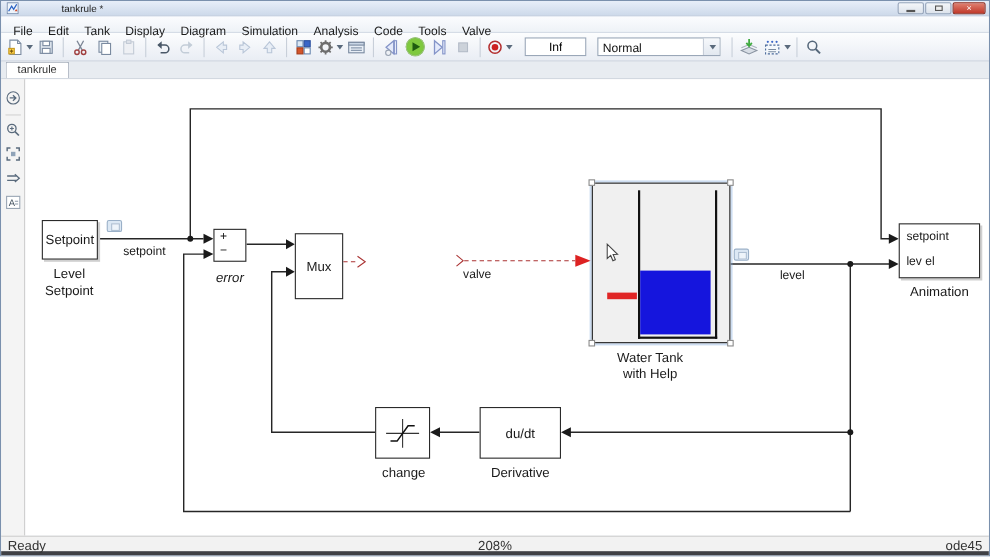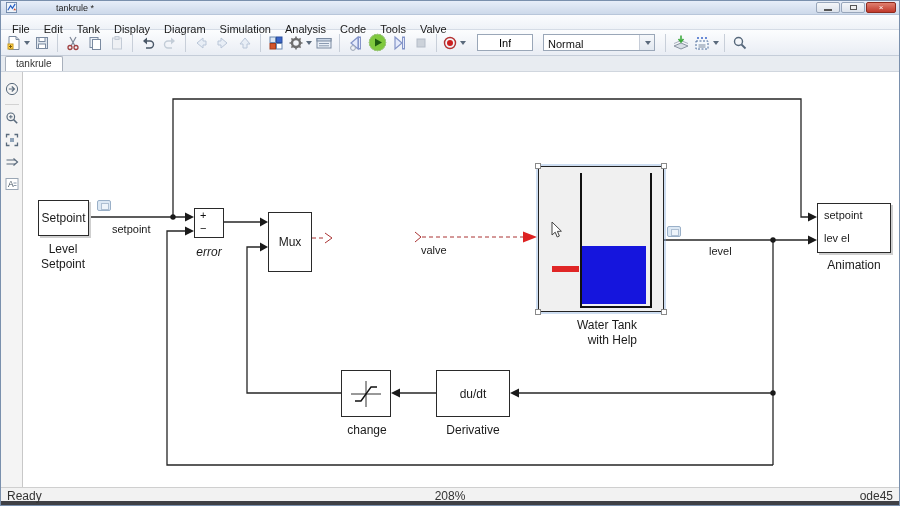--- a/index.html
+++ b/index.html
@@ -373,21 +373,21 @@
         <div class="valvebar" style="left:13px;top:99px;width:27px;height:6px;"></div>
         <svg style="position:absolute;left:12px;top:54px;" width="12" height="18" viewBox="0 0 12 18">
           <path d="M1,1 L1,14 L4.2,11.2 L6.2,16 L8.4,15 L6.4,10.4 L10.4,10.2 Z" fill="#fff" stroke="#444" stroke-width="1"></path>
         </svg>
       </div>
       <div class="handle" style="left:512px;top:91px;"></div>
       <div class="handle" style="left:638px;top:91px;"></div>
       <div class="handle" style="left:512px;top:237px;"></div>
       <div class="handle" style="left:638px;top:237px;"></div>
       <div class="badge" style="left:644px;top:154px;"></div>
-      <div class="caption" style="left:494px;top:246px;width:120px;text-align:right;">
+      <div class="caption" style="left:508px;top:246px;width:120px;">
         <div>Water Tank</div>
         <div>with Help</div>
       </div>
 
       <div class="siglabel" style="left:686px;top:173px;">level</div>
 
       <div class="block shadow" style="left:794px;top:131px;width:74px;height:50px;">
         <div class="portlabel" style="top:5px;">setpoint</div>
         <div class="portlabel" style="top:28px;">lev el</div>
       </div>

